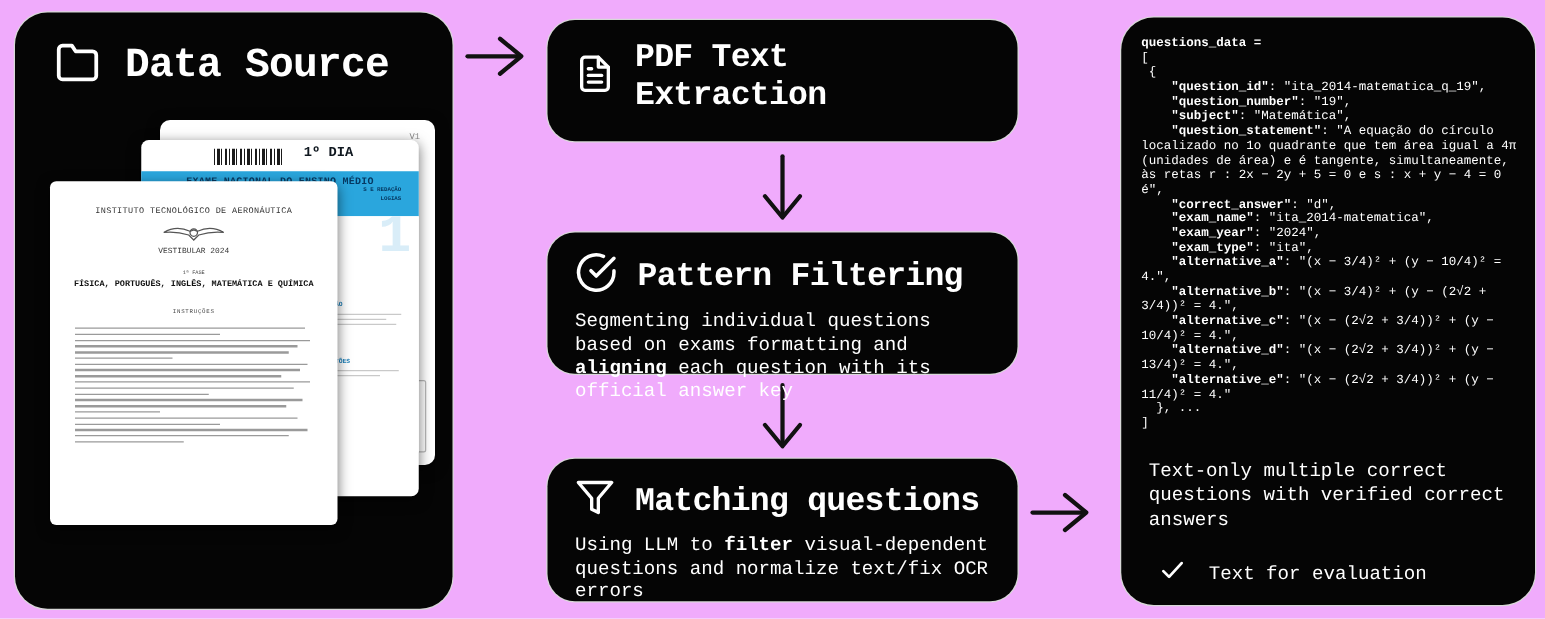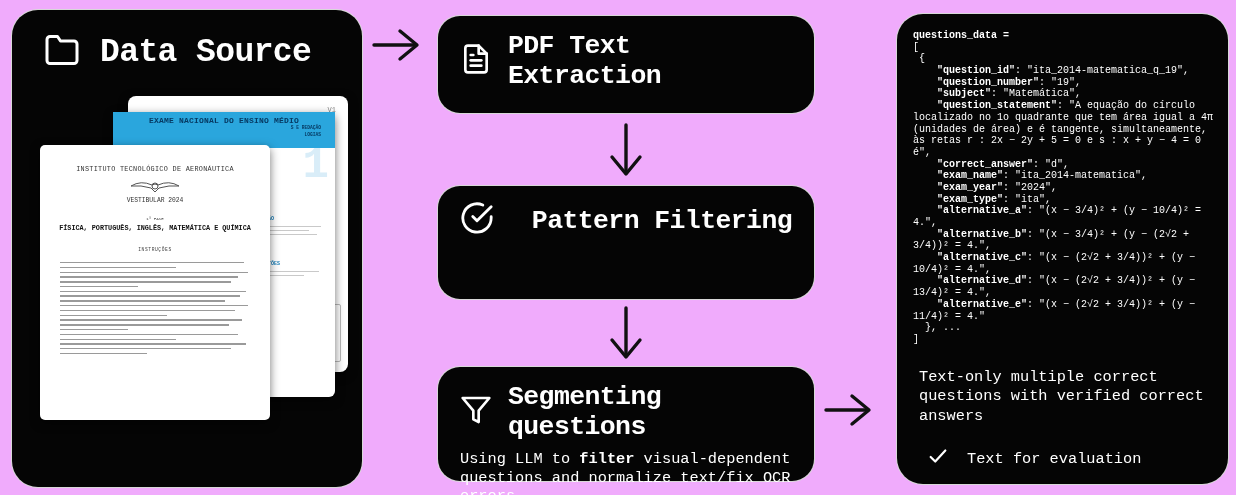--- a/index.html
+++ b/index.html
@@ -65,21 +65,21 @@
   #ita-doc .instr-title { font-size:4.6px; color:#444; letter-spacing:.6px; margin-top:15px; }
   .instr-bars { margin:10px 16px 0 20px; text-align:left; }
   .instr-bars i { display:block; height:1.4px; background:#9a9a9a; margin-bottom:3.4px; }
 
   
   .step-box { position:absolute; left:438px; width:376px; background:#050505; border-radius:22px;
               color:#fff; padding:15px 22px; box-shadow:0 0 0 1px #d8d8d8; }
   #step-1 { top:16px;  height:97px; }
   #step-2 { top:186px; height:113px; }
   #step-3 { top:367px; height:114px; }
-  .step-hdr { display:flex; align-items:center; gap:16px;justify-content:space-between; }
+  .step-hdr { display:flex; align-items:center; gap:16px; }
   .step-title { font-size:26.5px; font-weight:bold; letter-spacing:-0.6px; }
   .step-desc { font-size:15.3px; line-height:1.22; margin-top:8px; }
   #step-1 .step-desc { max-width:305px; }
 
   
   .arrow { position:absolute; }
 
   
   #cleaned-data-panel { left:897px; top:14px; width:331px; height:470px; }
   #cleaned-data-panel .hdr { justify-content:center; padding-top:22px; gap:18px; }
@@ -105,20 +105,24 @@
       </span>
       <span class="hdr-title">Data Source</span>
     </div>
 
     <div class="doc" id="back-doc">
       <span class="corner-mark">V1</span>
       <span class="side-box"></span>
     </div>
 
     <div class="doc" id="enem-doc">
+      <div class="enem-top">
+        <span class="barcode bc1"></span>
+        <span class="day">1º DIA</span>
+      </div>
       <div class="enem-band">
         <div class="t1">EXAME NACIONAL DO ENSINO MÉDIO</div>
         <div class="t2">
           <div>S E REDAÇÃO</div>
           <div>LOGIAS</div>
         </div>
       </div>
       <div class="enem-main">
         <div class="enem-left">
           <div class="caderno-box">
@@ -227,30 +231,31 @@
   <div class="step-box" id="step-2">
     <div class="step-hdr">
       <span>
         <svg width="34" height="34" viewBox="0 0 24 24" fill="none" stroke="#fff" stroke-width="2" stroke-linecap="round" stroke-linejoin="round">
             <path d="M22 11.08V12a10 10 0 1 1-5.93-9.14"></path>
             <polyline points="22 4 12 14.01 9 11.01"></polyline>
           </svg>
       </span>
       <span class="step-title">Pattern Filtering</span>
     </div>
+    <div class="step-desc"><span>Segmenting individual questions based on exams formatting and </span><b>aligning</b><span> each question with its official answer key</span></div>
   </div>
 
   <div class="step-box" id="step-3">
     <div class="step-hdr">
       <span>
         <svg width="32" height="32" viewBox="0 0 24 24" fill="none" stroke="#fff" stroke-width="2" stroke-linecap="round" stroke-linejoin="round">
             <polygon points="22 3 2 3 10 12.46 10 19 14 21 14 12.46 22 3"></polygon>
           </svg>
       </span>
-      <span class="step-title">Segmenting questions</span>
+      <span class="step-title">Matching questions</span>
     </div>
     <div class="step-desc"><span>Using LLM to </span><b>filter</b><span> visual-dependent questions and normalize text/fix OCR errors</span></div>
   </div>
 
   <div class="panel" id="cleaned-data-panel">
     <div class="code">
         <div class="code-line"><b>questions_data =</b></div>
         <div class="code-line"><span>[</span></div>
         <div class="code-line"><span> {</span></div>
         <div class="code-line"><span>    </span><b>"question_id"</b><span>: "ita_2014-matematica_q_19",</span></div>

